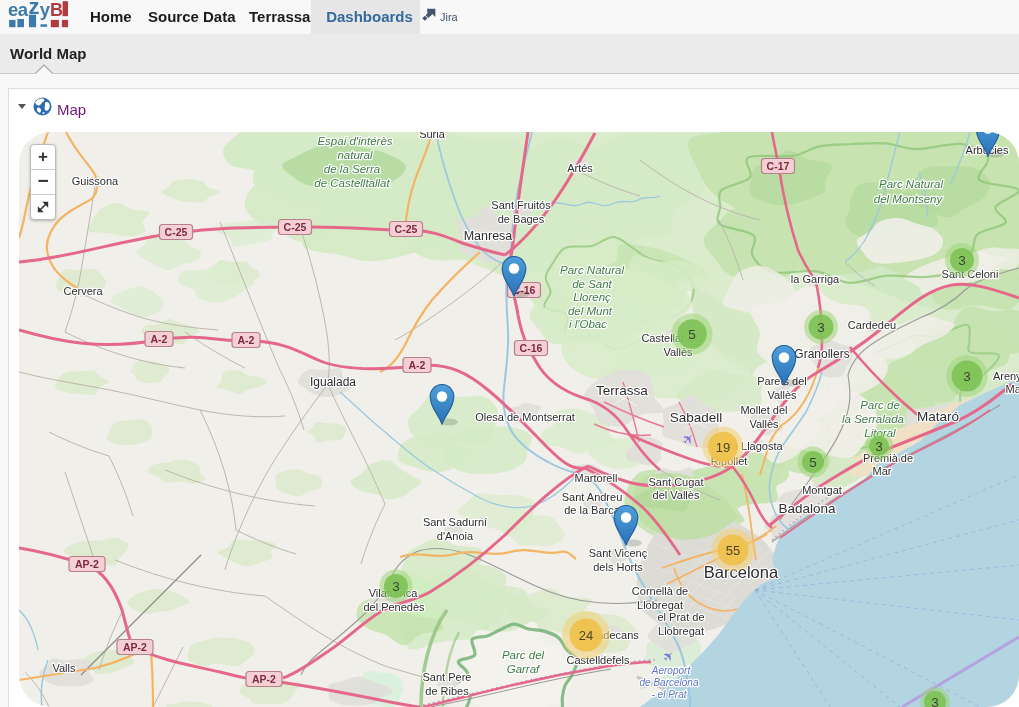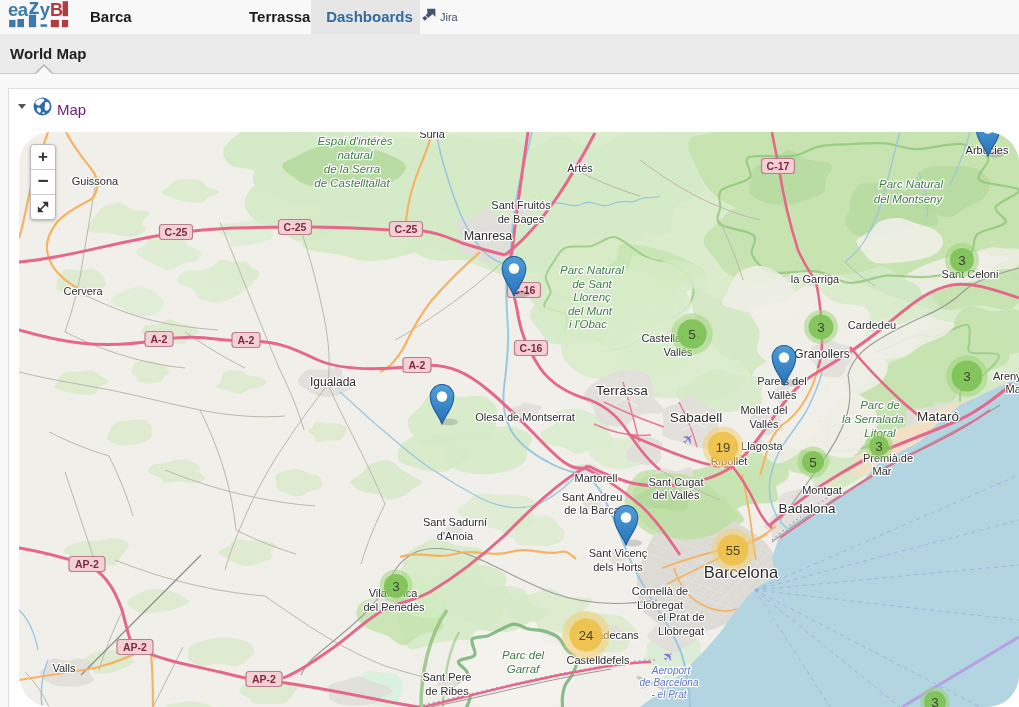--- a/index.html
+++ b/index.html
@@ -32,21 +32,22 @@
     <text x="31.8" y="14.5" font-family="Liberation Sans, sans-serif" font-size="18.5" font-weight="bold" fill="#3d7aa9">y</text>
     <text x="42" y="15.2" font-family="Liberation Sans, sans-serif" font-size="18" font-weight="bold" fill="#b23b42">B</text>
     <rect x="54.6" y="0.2" width="5.4" height="15" fill="#b23b42"></rect>
     <rect x="1.1" y="18.9" width="6.4" height="7.3" fill="#3d7aa9"></rect>
     <rect x="9.4" y="18" width="6.6" height="8.2" fill="#3d7aa9"></rect>
     <rect x="20.9" y="13.7" width="7.2" height="12.5" fill="#3d7aa9"></rect>
     <rect x="32.5" y="23.3" width="6.6" height="2.5" fill="#3d7aa9"></rect>
     <rect x="42.8" y="18.9" width="8.1" height="7.3" fill="#b23b42"></rect>
     <rect x="53.9" y="18.9" width="6.2" height="7.3" fill="#b23b42"></rect>
   </svg>
-  <span class="navlink" style="left:90px">Barca</span>
+  <span class="navlink" style="left:90px">Home</span>
+  <span class="navlink" style="left:148px">Source Data</span>
   <span class="navlink" style="left:249px">Terrassa</span>
   <div id="dashtab">
       <span>Dashboards</span>
     </div>
   <span id="jiralink"><svg width="15" height="15" viewBox="0 0 14 14" style="vertical-align:-2px;margin-right:4px">
     <g fill="#44546f">
       <path d="M5.6 0.6 L13.4 0.6 L13.4 8.4 L10.7 5.7 L8.7 7.7 L6.1 5.1 Z"></path>
       <rect x="5" y="5" width="3.6" height="3.6" transform="rotate(45 6.8 6.8)"></rect>
       <rect x="1.9" y="7.9" width="3.4" height="3.4" transform="rotate(45 3.6 9.6)"></rect>
     </g>

